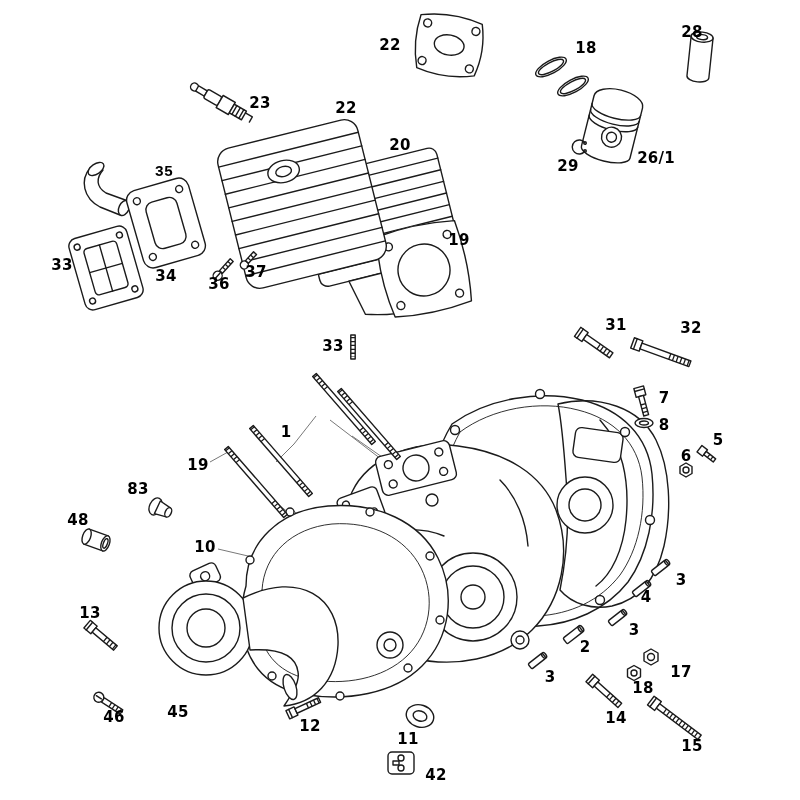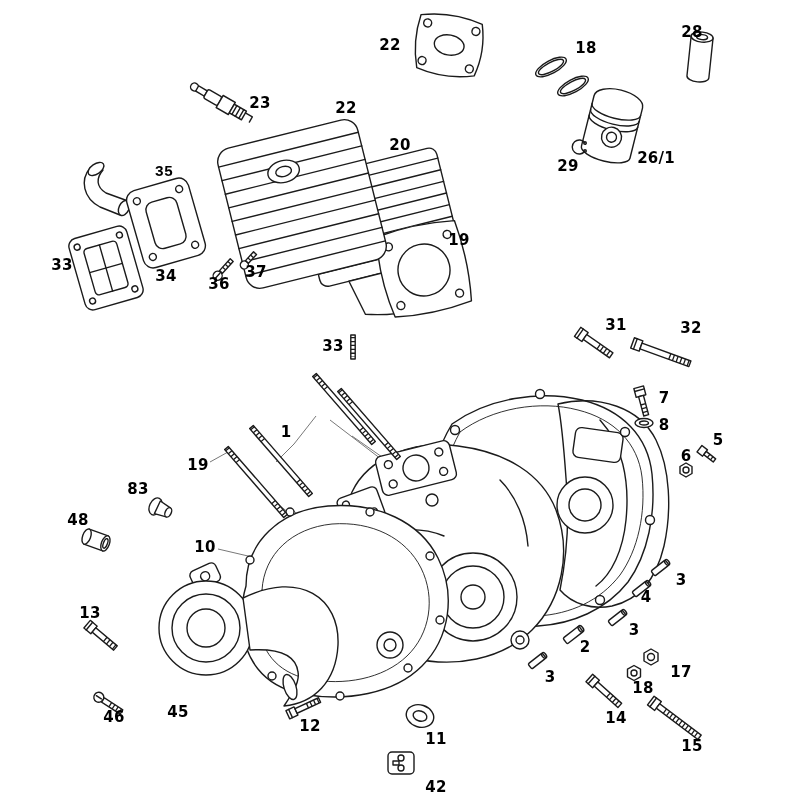--- a/index.html
+++ b/index.html
@@ -428,17 +428,17 @@
       <div class="part-label" style="left: 90px; top: 613px;">13</div>
       <div class="part-label" style="left: 634px; top: 630px;">3</div>
       <div class="part-label" style="left: 585px; top: 647px;">2</div>
       <div class="part-label" style="left: 550px; top: 677px;">3</div>
       <div class="part-label" style="left: 681px; top: 672px; text-align: right;">17</div>
       <div class="part-label" style="left: 643px; top: 688px;">18</div>
       <div class="part-label" style="left: 114px; top: 717px;">46</div>
       <div class="part-label" style="left: 178px; top: 712px;">45</div>
       <div class="part-label" style="left: 310px; top: 726px;">12</div>
       <div class="part-label" style="left: 616px; top: 718px;">14</div>
-      <div class="part-label" style="left: 436px; top: 739px;">11</div>
+      <div class="part-label" style="left: 408px; top: 739px;">11</div>
       <div class="part-label" style="left: 692px; top: 746px;">15</div>
-      <div class="part-label" style="left: 436px; top: 775px; margin-top: 12px;">42</div>
+      <div class="part-label" style="left: 436px; top: 775px;">42</div>
     </div>
 </div>
 
 </body></html>

